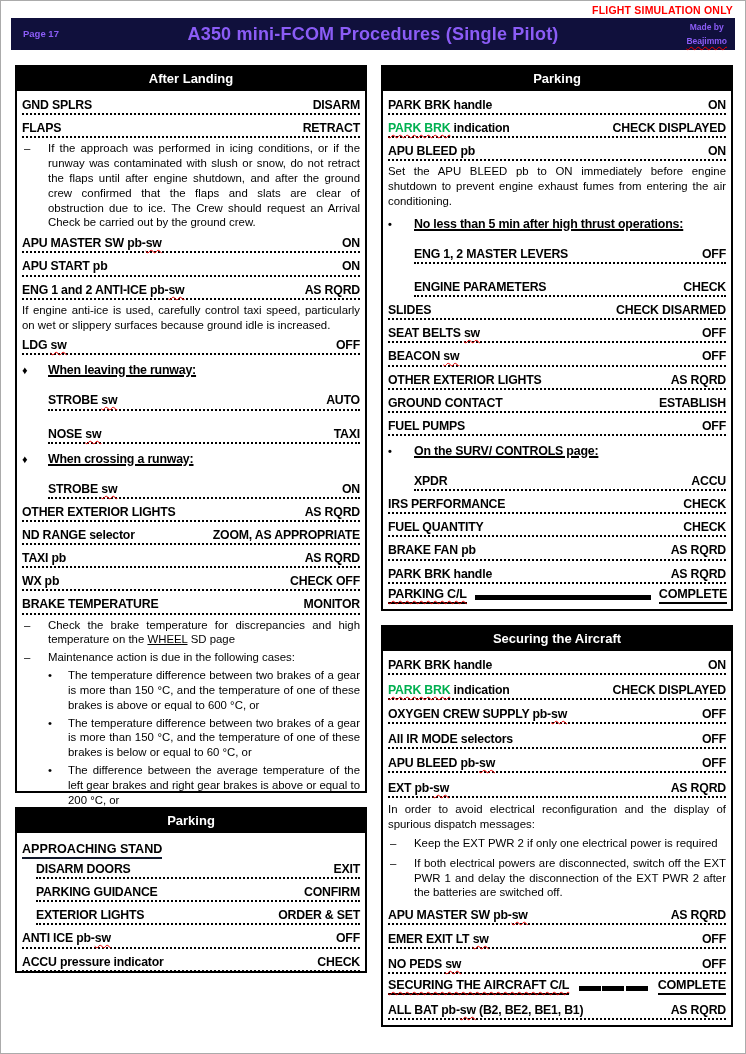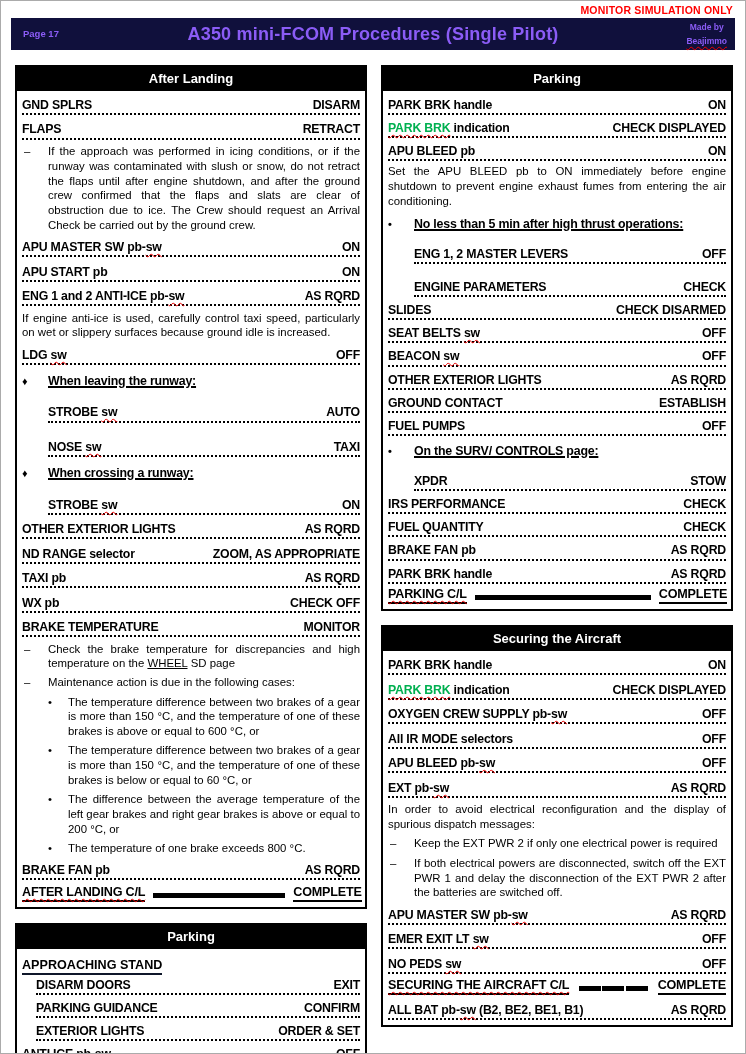--- a/index.html
+++ b/index.html
@@ -47,32 +47,32 @@
   
   .clrow{display:flex;align-items:flex-end;margin-top:3px;font-weight:bold;font-size:12.6px;letter-spacing:-0.2px;}
   .cl-lbl,.cl-val{border-bottom:2px solid #000;padding-bottom:1px;white-space:nowrap;}
   .cl-dashes{flex:1;display:flex;justify-content:space-evenly;align-items:flex-end;padding:0 8px 4px;}
   .cl-dash{width:22px;height:5px;background:#000;}
 </style>
 </head>
 <body>
 
 <div class="page">
-  <div class="warning">MONITOR SIMULATION ONLY</div>
+  <div class="warning">FLIGHT SIMULATION ONLY</div>
   <div class="titlebar">
     <div class="page-label">Page 17</div>
     <div class="main-title">A350 mini-FCOM Procedures (Single Pilot)</div>
     <div class="credit">
       <div>Made by</div>
       <div class="name">Beajimmo</div>
     </div>
   </div>
   <div class="columns">
     <div class="col" id="col-left">
-        <section class="section" style="height: 844px;">
+        <section class="section" style="height: 728px;">
           <div class="sec-title">After Landing</div>
           <div class="sec-body">
             <div class="row">
               <span class="lbl"><span>GND SPLRS</span></span>
               <span class="fill"></span>
               <span class="val">DISARM</span>
             </div>
             <div class="row">
               <span class="lbl"><span>FLAPS</span></span>
               <span class="fill"></span>
@@ -290,21 +290,21 @@
               <span class="fill"></span>
               <span class="val">OFF</span>
             </div>
             <div class="cond">
               <span class="mk">•</span>
               <span class="tx"><span>On the SURV/ CONTROLS page:</span></span>
             </div>
             <div class="row ind2">
               <span class="lbl"><span>XPDR</span></span>
               <span class="fill"></span>
-              <span class="val">STOW</span>
+              <span class="val">ACCU</span>
             </div>
             <div class="row">
               <span class="lbl"><span>IRS PERFORMANCE</span></span>
               <span class="fill"></span>
               <span class="val">CHECK</span>
             </div>
             <div class="row">
               <span class="lbl"><span>FUEL QUANTITY</span></span>
               <span class="fill"></span>
               <span class="val">CHECK</span>

